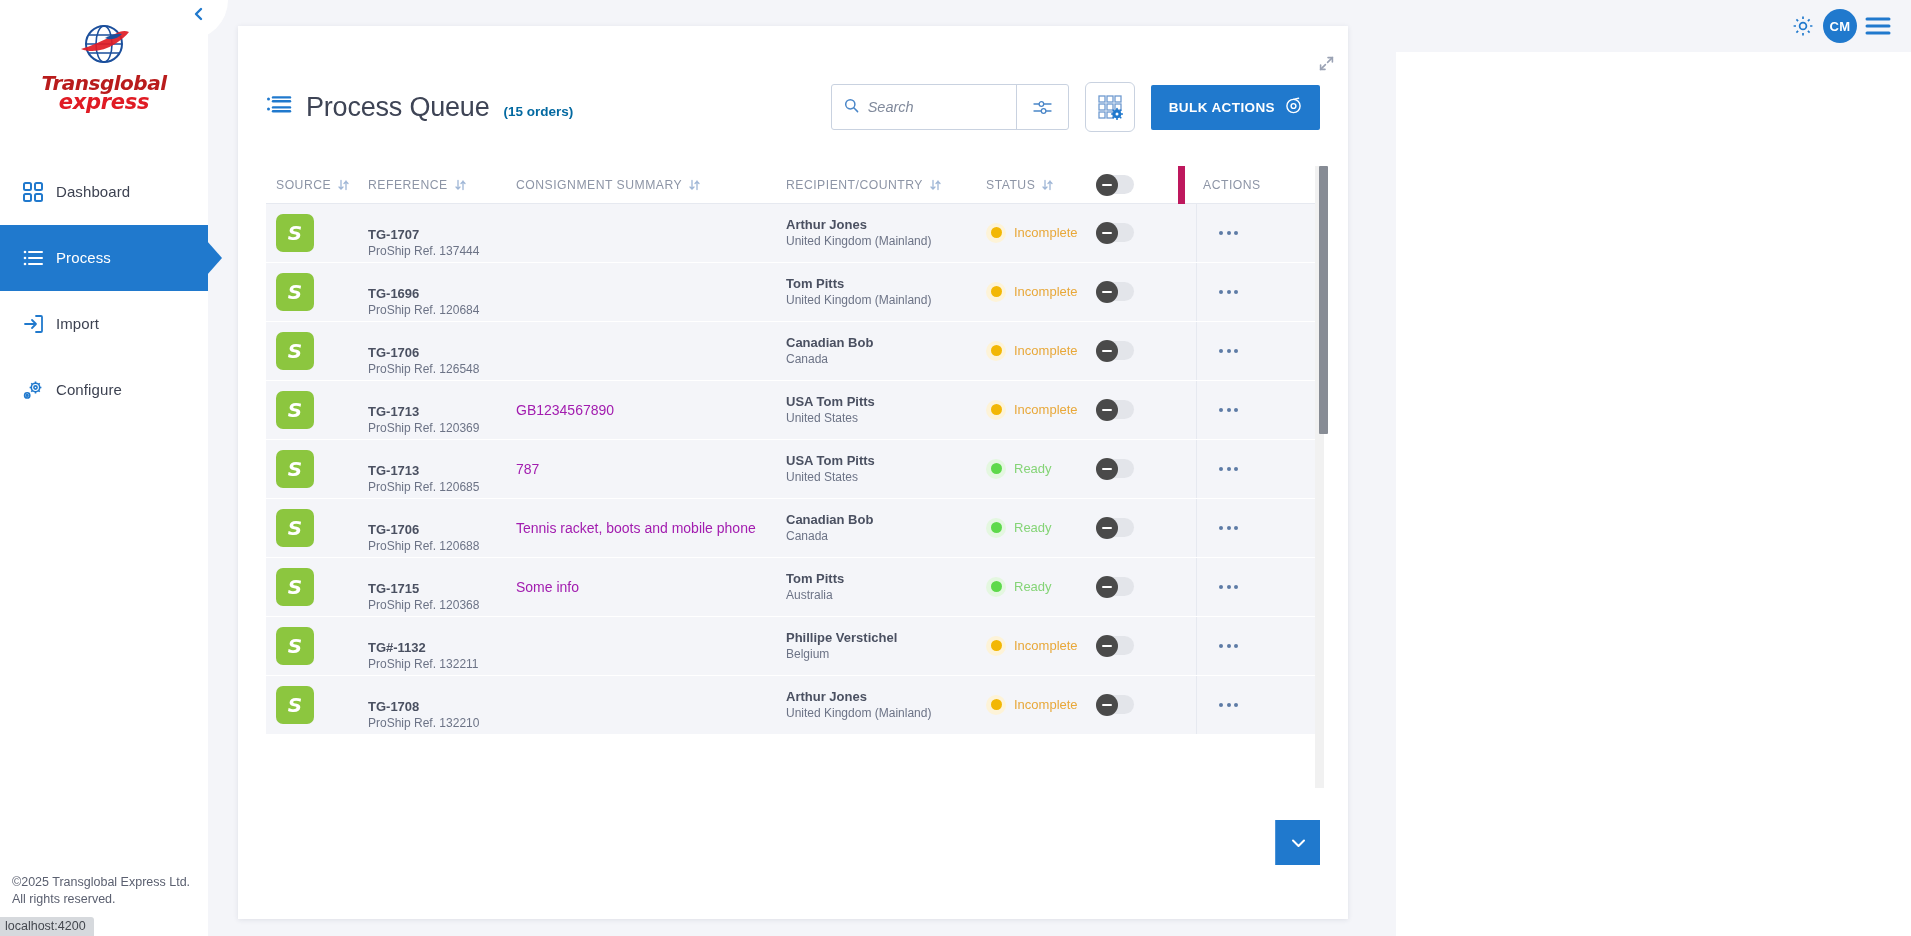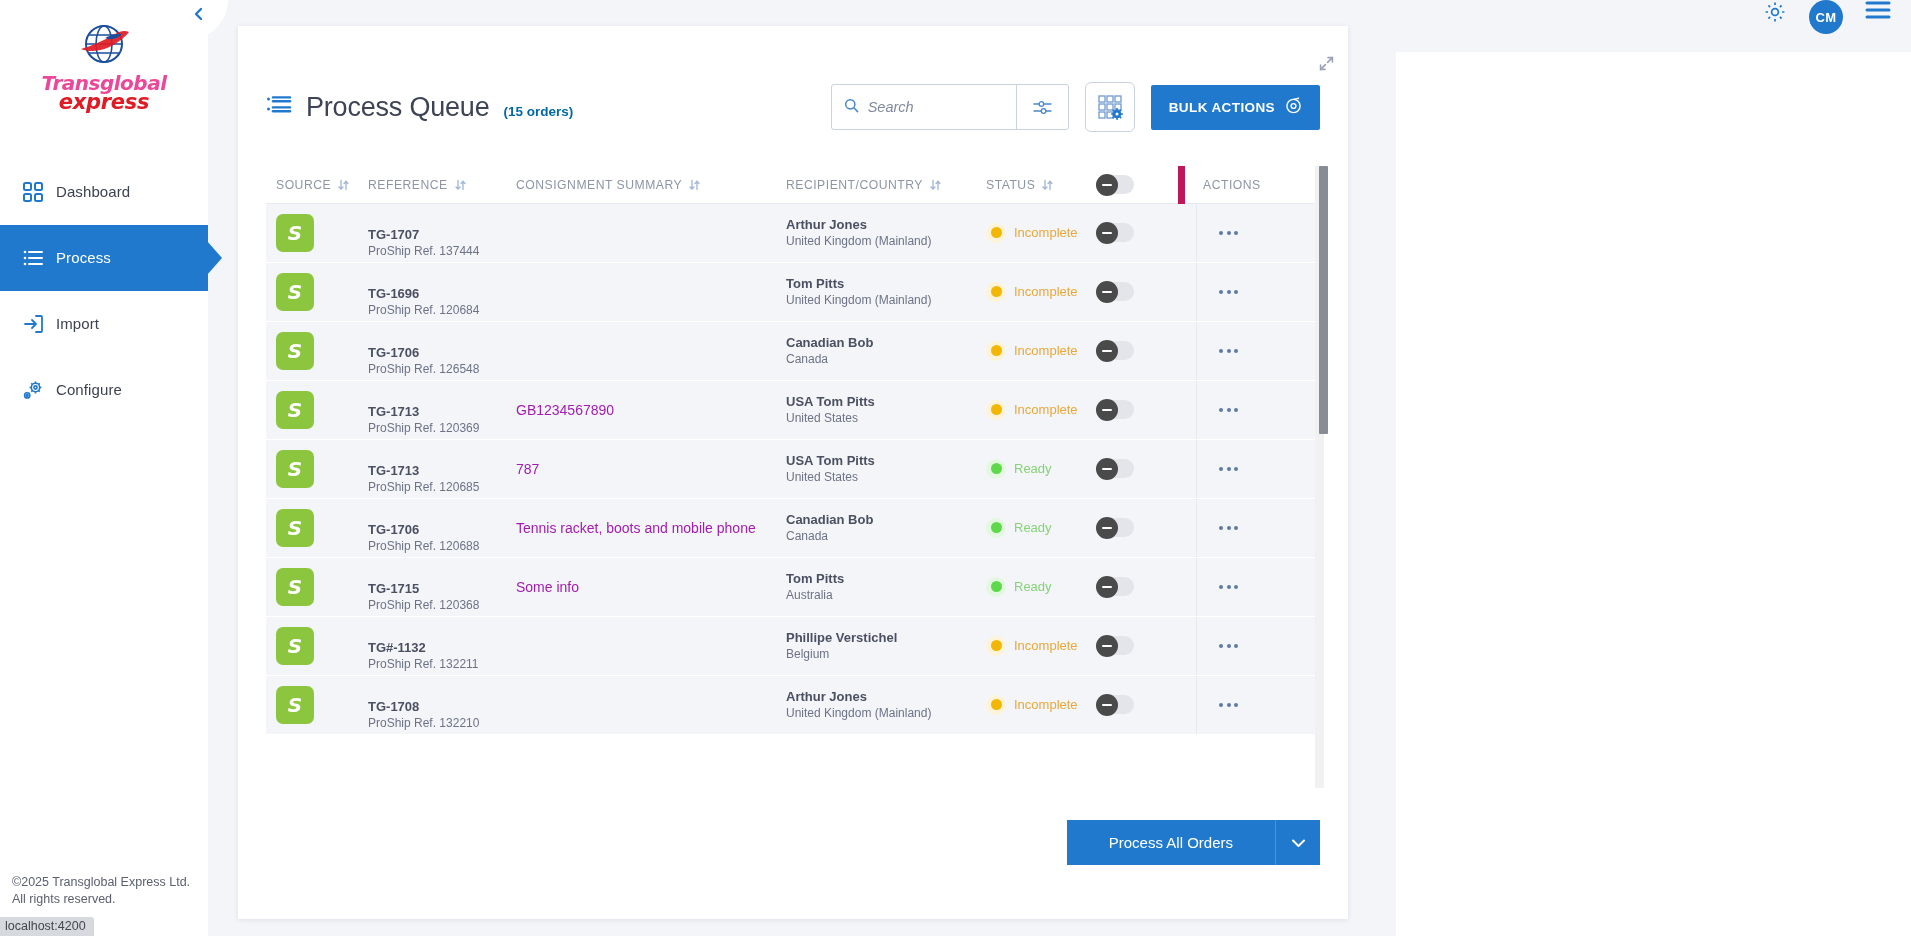--- a/index.html
+++ b/index.html
@@ -20,21 +20,21 @@
   }
   .logo-wrap {
     padding: 22px 0 0 0;
     display: flex; flex-direction: column; align-items: center;
   }
   .logo-globe { width: 58px; height: 50px; }
   .logo-text { margin-top: 2px; text-align: center; line-height: 0.95; }
   .logo-line1 {
     font-family: "DejaVu Sans", sans-serif;
     font-weight: bold; font-style: italic;
-    font-size: 20px; color: #ec4899; letter-spacing: -0.5px;
+    font-size: 20px; color: #b91c1c; letter-spacing: -0.5px;
   }
   .logo-line2 {
     font-family: "DejaVu Sans", sans-serif;
     font-weight: bold; font-style: italic;
     font-size: 21px; color: #e01b24; letter-spacing: -0.3px;
   }
   .nav { margin-top: 46px; }
   .nav-item {
     position: relative;
     display: flex; align-items: center;
@@ -77,22 +77,22 @@
     display: flex; align-items: flex-start; justify-content: flex-start;
     padding: 7px 0 0 4px;
     cursor: pointer;
     z-index: 7;
   }
 
   
   .topbar {
     position: absolute; right: 0; top: 0;
     width: 520px; height: 52px;
-    display: flex; align-items: flex-start; justify-content: flex-end;
-    gap: 22px; padding-right: 20px;
+    display: flex; align-items: center; justify-content: flex-end;
+    gap: 8px; padding-right: 20px;
   }
   .avatar {
     width: 34px; height: 34px; border-radius: 50%;
     background: #2079cd; color: #fff;
     display: flex; align-items: center; justify-content: center;
     font-size: 13px; font-weight: bold; letter-spacing: 0.3px;
     cursor: pointer;
   }
   .topbar-ico { cursor: pointer; display: flex; align-items: center; }
 
@@ -900,21 +900,20 @@
             </div>
           </div>
         </div>
 
       <div class="scroll-track">
         <div class="scroll-thumb"></div>
       </div>
     </div>
 
     <div class="card-footer">
-      <button class="process-all">Process All Orders</button>
       <button class="process-split">
         <svg width="15" height="10" viewBox="0 0 15 10" fill="none" stroke="#ffffff" stroke-width="2" stroke-linecap="round" stroke-linejoin="round">
           <polyline points="2,2.5 7.5,8 13,2.5"></polyline>
         </svg>
       </button>
     </div>
 
   </section>
 </div>
 

